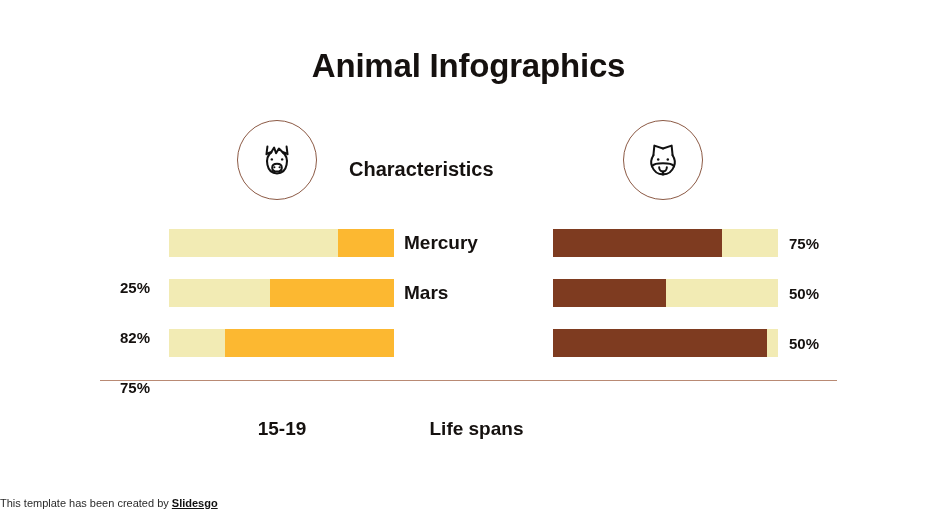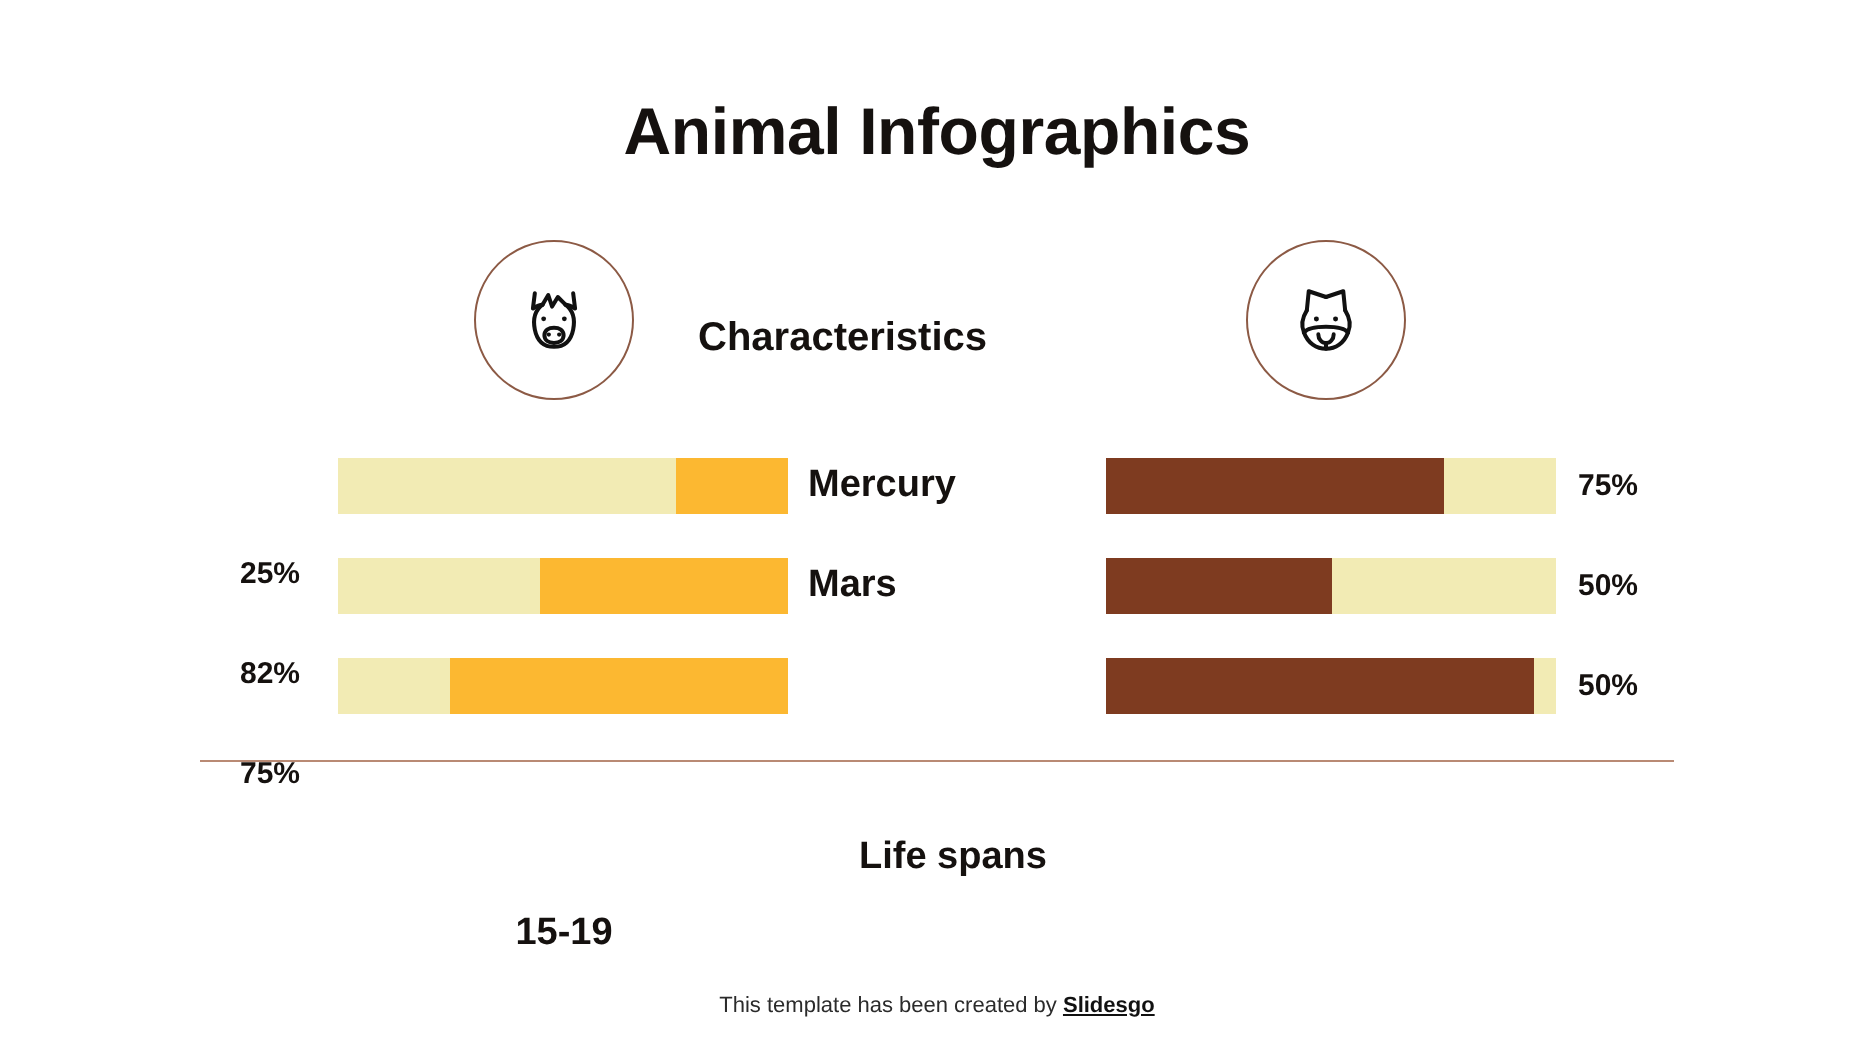--- a/index.html
+++ b/index.html
@@ -135,31 +135,31 @@
     height: 30px;
   }
   .lifespan-cell {
     position: absolute;
     top: 0;
     font-size: 19px;
     font-weight: bold;
     color: #15110F;
     text-align: center;
   }
-  .lifespan-cell.left   { left: 169px; width: 226px; margin-top: 38px; }
+  .lifespan-cell.left   { left: 169px; width: 226px; }
   .lifespan-cell.center { left: 404px; width: 145px; }
   .lifespan-cell.right  { left: 553px; width: 226px; }
 
   
   .credit {
     position: absolute;
     top: 497px;
     left: 0;
     width: 937px;
-    text-align: center;
+    text-align: left;
     font-size: 11px;
     color: #2B2B2B;
   }
   .credit .brand {
     font-weight: bold;
     text-decoration: underline;
     color: #111111;
   }
 </style>
 </head>

